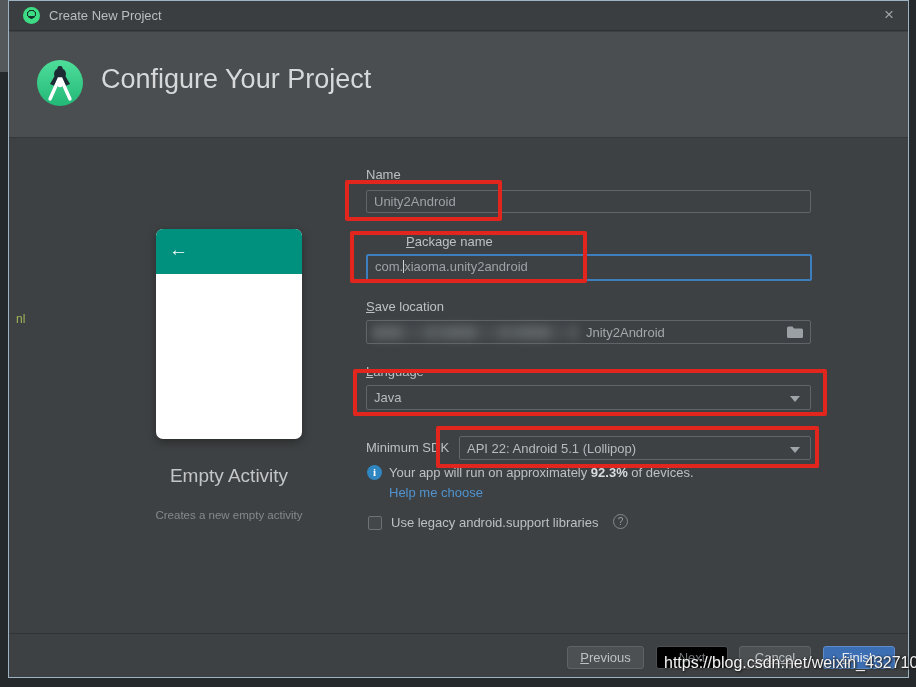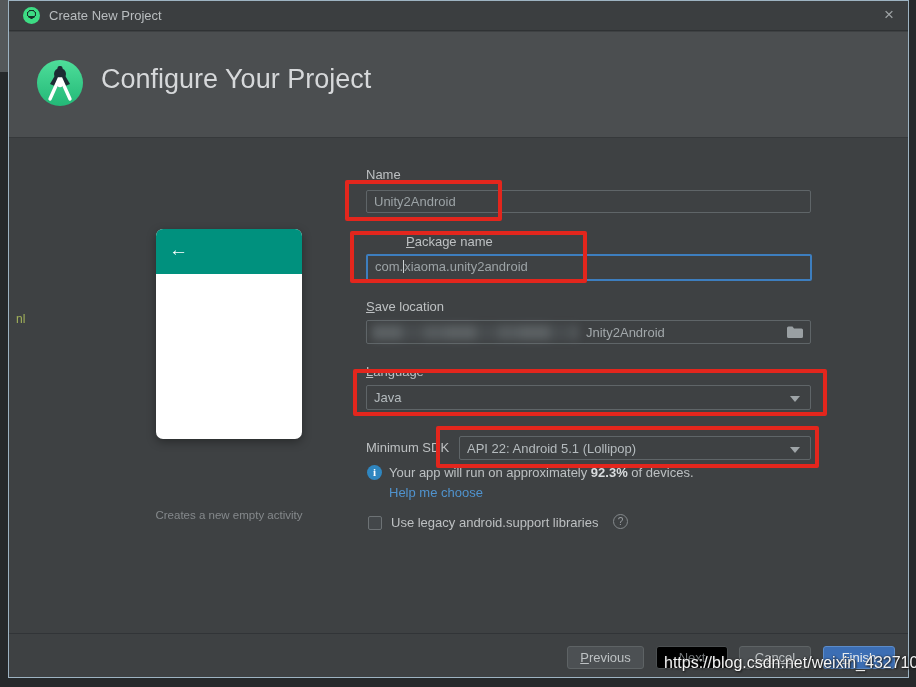--- a/index.html
+++ b/index.html
@@ -133,20 +133,21 @@
       <div class="header-title">Configure Your Project</div>
     </div>
 
     <div class="body">
 
       <div class="phone-card">
         <div class="phone-head">
           <span class="phone-back">←</span>
         </div>
       </div>
+      <div class="preview-name">Empty Activity</div>
       <div class="preview-desc">Creates a new empty activity</div>
 
       <div class="flabel lbl-name">Name</div>
       <div class="tfield in-name">
         <span>Unity2Android</span>
       </div>
 
       <div class="flabel mnemonic lbl-package">Package name</div>
       <div class="tfield in-package">
         <span>com.</span><span class="caret"></span><span>xiaoma.unity2android</span>

